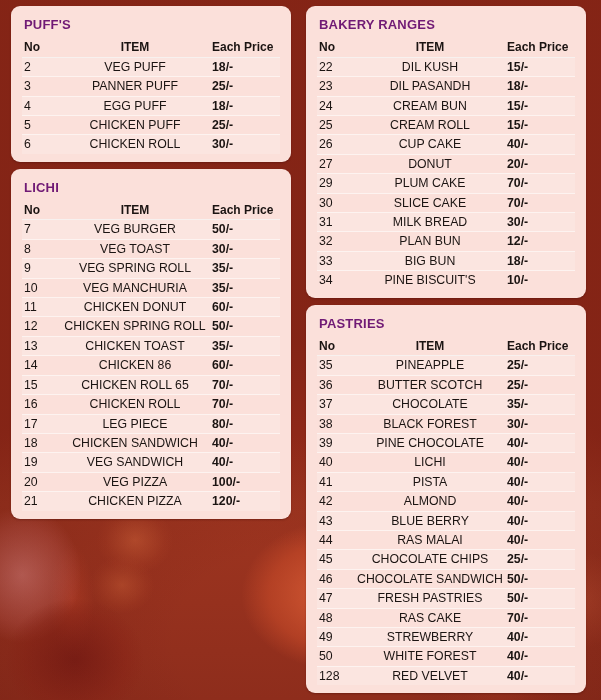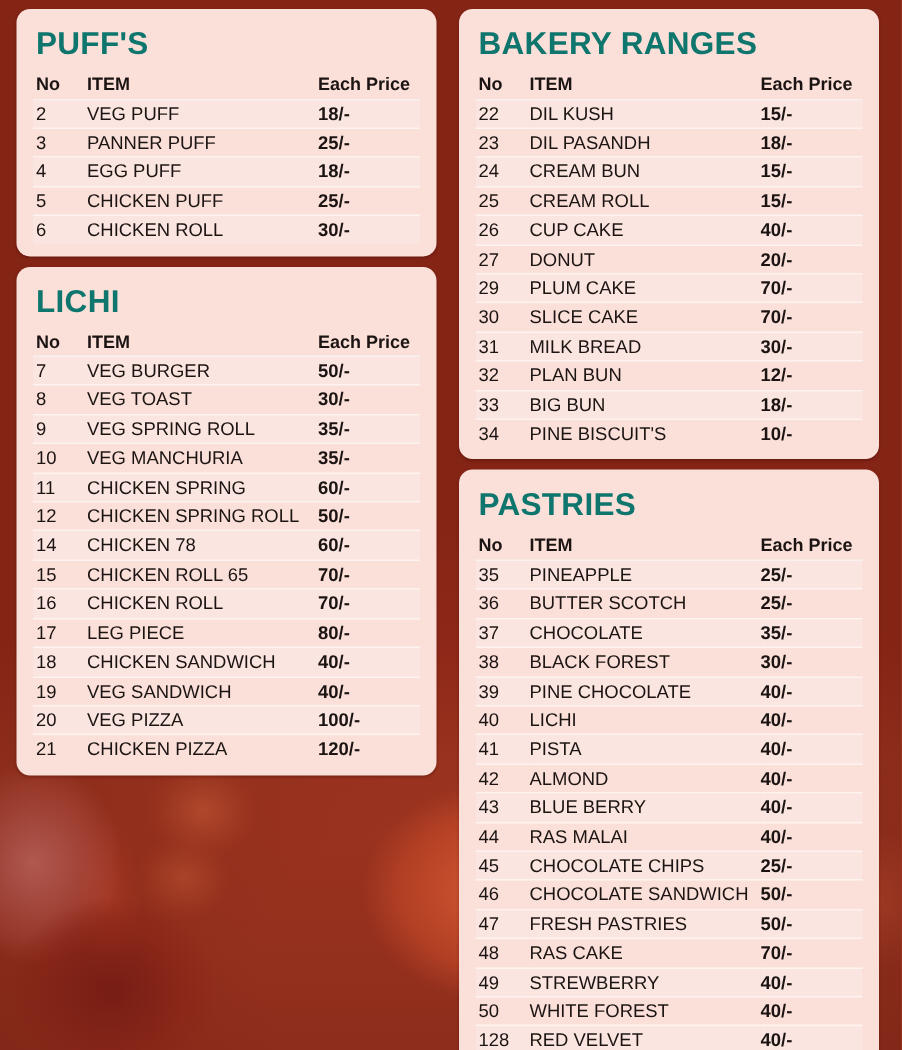--- a/index.html
+++ b/index.html
@@ -63,22 +63,22 @@
   .menu-card {
     background: #fbe0da;
     border-radius: 9px;
     box-shadow: 0 1px 2px rgba(60,10,5,0.35);
     padding: 10px 11px 8px 11px;
     margin-bottom: 7px;
     box-sizing: border-box;
   }
 
   .section-title {
-    color: #0f766e;
-    font-size: 21px;
+    color: #701a75;
+    font-size: 13px;
     font-weight: bold;
     letter-spacing: 0.2px;
     margin: 2px 0 6px 2px;
     line-height: 1.1;
   }
 
   
   .menu-table {
     width: 100%;
     border-collapse: collapse;
@@ -104,21 +104,21 @@
     border-bottom: 1px solid #fdf3f0;
   }
   .menu-table tbody tr:nth-child(odd) {
     background: rgba(255,255,255,0.16);
   }
   .menu-table tbody tr:last-child {
     border-bottom: none;
   }
 
   .col-no    { width: 34px;  text-align: left;  padding-left: 2px !important; }
-  .col-item  { width: auto;  text-align: left; }
+  .col-item  { width: auto;  text-align: center; }
   .col-price { width: 66px;  text-align: left; font-weight: bold; padding-right: 2px !important; }
 
   .menu-table tbody td.col-no { font-weight: normal; }
 </style>
 </head>
 <body>
 
 <div id="bg-photo"></div>
 
 <div class="menu-root">
@@ -188,31 +188,36 @@
               <td class="col-item">VEG SPRING ROLL</td>
               <td class="col-price">35/-</td>
             </tr>
             <tr>
               <td class="col-no">10</td>
               <td class="col-item">VEG MANCHURIA</td>
               <td class="col-price">35/-</td>
             </tr>
             <tr>
               <td class="col-no">11</td>
-              <td class="col-item">CHICKEN SPRING</td>
+              <td class="col-item">CHICKEN DONUT</td>
               <td class="col-price">60/-</td>
             </tr>
             <tr>
               <td class="col-no">12</td>
               <td class="col-item">CHICKEN SPRING ROLL</td>
               <td class="col-price">50/-</td>
             </tr>
             <tr>
+              <td class="col-no">13</td>
+              <td class="col-item">CHICKEN TOAST</td>
+              <td class="col-price">35/-</td>
+            </tr>
+            <tr>
               <td class="col-no">14</td>
-              <td class="col-item">CHICKEN 78</td>
+              <td class="col-item">CHICKEN 86</td>
               <td class="col-price">60/-</td>
             </tr>
             <tr>
               <td class="col-no">15</td>
               <td class="col-item">CHICKEN ROLL 65</td>
               <td class="col-price">70/-</td>
             </tr>
             <tr>
               <td class="col-no">16</td>
               <td class="col-item">CHICKEN ROLL</td>

